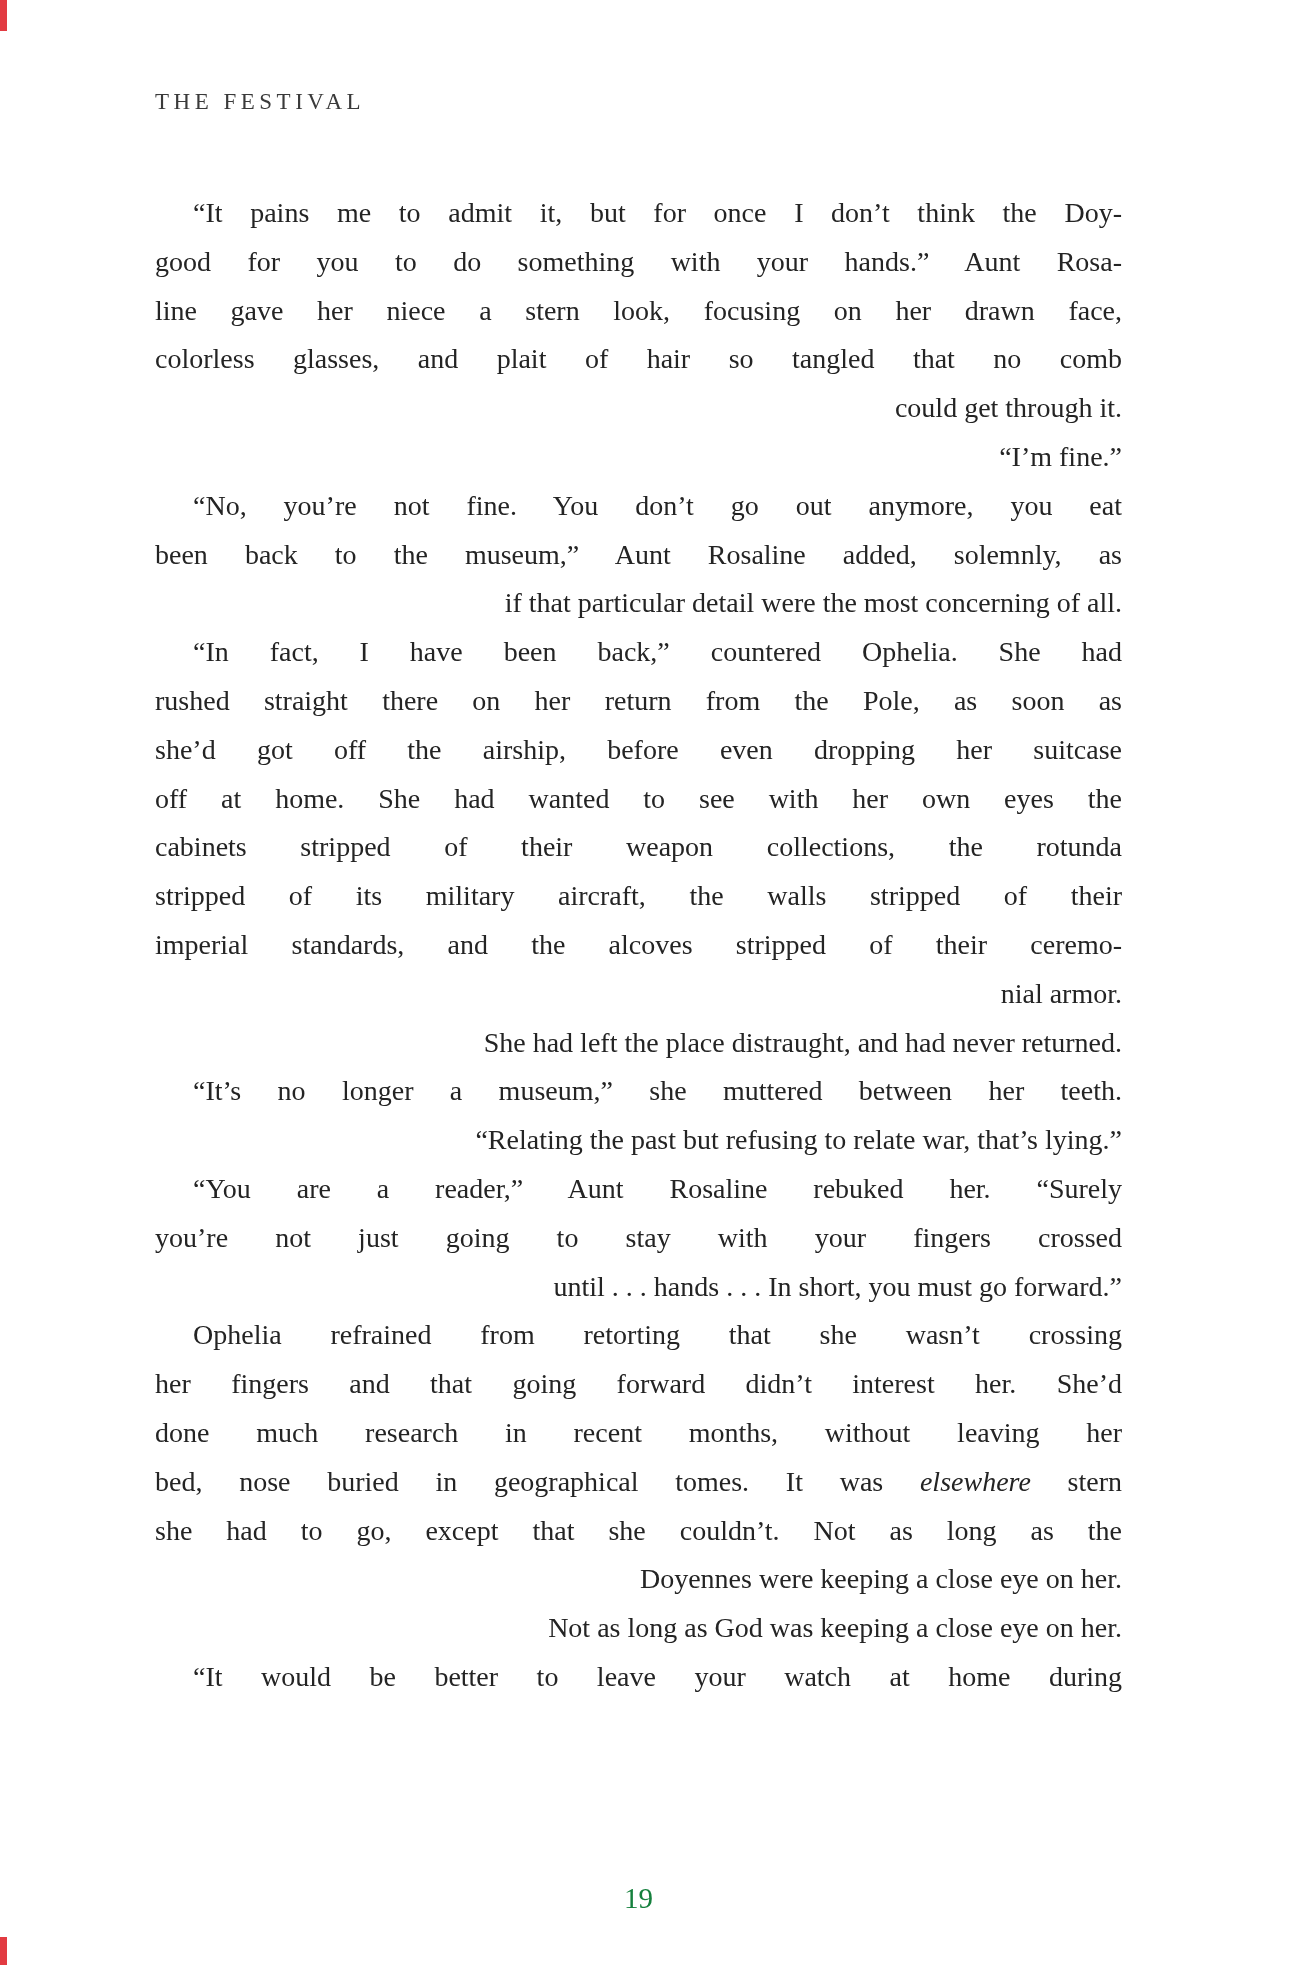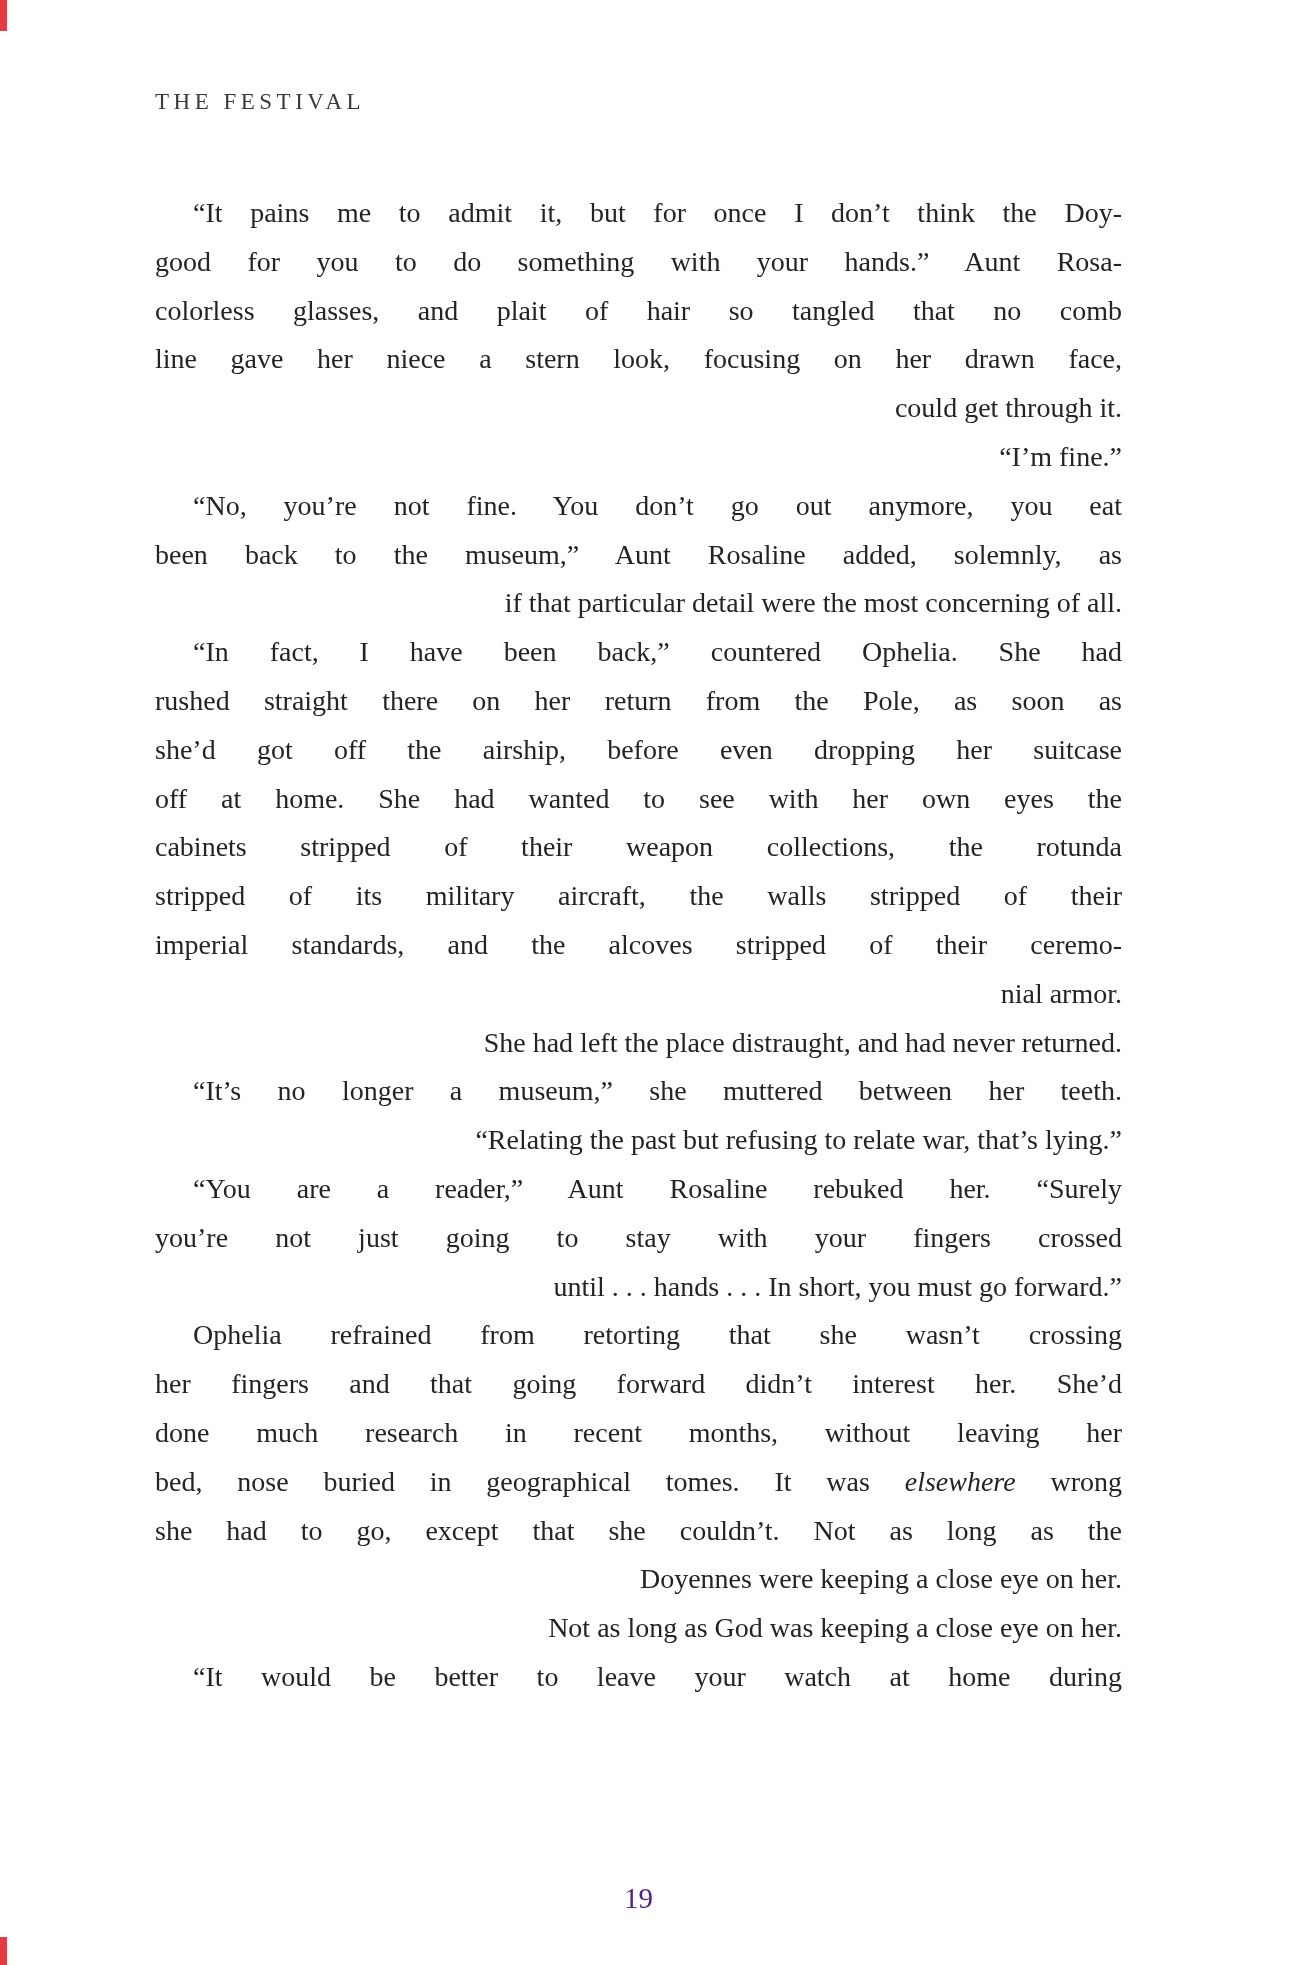--- a/index.html
+++ b/index.html
@@ -39,38 +39,38 @@
   .line.j { text-align: justify; text-align-last: justify; }
   .line.l { text-align: right; }
   .line.in { text-indent: 38px; }
   .line em { font-style: italic; }
 
   .folio {
     position: absolute;
     left: 155px; width: 967px; top: 1884px;
     text-align: center;
     font-size: 29px;
-    color: #4c1d95;
+    color: #15803d;
     line-height: 1;
   }
 </style>
 </head>
 <body style="background: rgb(255, 255, 255);">
 
 <div class="page">
   <div class="edge-mark top" style="background: rgb(226, 59, 66);"></div>
   <div class="edge-mark bottom" style="background: rgb(226, 59, 66);"></div>
 
   <div class="running-head" style="color: rgb(58, 58, 58);">THE FESTIVAL</div>
 
   <div class="body-text" style="color: rgb(36, 36, 36);">
       <div class="line j in">“It pains me to admit it, but for once I don’t think the Doy-</div>
       <div class="line j">good for you to do something with your hands.” Aunt Rosa-</div>
+      <div class="line j">line gave her niece a stern look, focusing on her drawn face,</div>
       <div class="line j">colorless glasses, and plait of hair so tangled that no comb</div>
-      <div class="line j">line gave her niece a stern look, focusing on her drawn face,</div>
       <div class="line l">could get through it.</div>
       <div class="line l in">“I’m fine.”</div>
       <div class="line j in">“No, you’re not fine. You don’t go out anymore, you eat</div>
       <div class="line j">been back to the museum,” Aunt Rosaline added, solemnly, as</div>
       <div class="line l">if that particular detail were the most concerning of all.</div>
       <div class="line j in">“In fact, I have been back,” countered Ophelia. She had</div>
       <div class="line j">rushed straight there on her return from the Pole, as soon as</div>
       <div class="line j">she’d got off the airship, before even dropping her suitcase</div>
       <div class="line j">off at home. She had wanted to see with her own eyes the</div>
       <div class="line j">cabinets stripped of their weapon collections, the rotunda</div>
@@ -79,21 +79,21 @@
       <div class="line l">nial armor.</div>
       <div class="line l in">She had left the place distraught, and had never returned.</div>
       <div class="line j in">“It’s no longer a museum,” she muttered between her teeth.</div>
       <div class="line l">“Relating the past but refusing to relate war, that’s lying.”</div>
       <div class="line j in">“You are a reader,” Aunt Rosaline rebuked her. “Surely</div>
       <div class="line j">you’re not just going to stay with your fingers crossed</div>
       <div class="line l">until . . . hands . . . In short, you must go forward.”</div>
       <div class="line j in">Ophelia refrained from retorting that she wasn’t crossing</div>
       <div class="line j">her fingers and that going forward didn’t interest her. She’d</div>
       <div class="line j">done much research in recent months, without leaving her</div>
-      <div class="line j"><span>bed, nose buried in geographical tomes. It was </span><em>elsewhere</em><span> wrong</span></div>
+      <div class="line j"><span>bed, nose buried in geographical tomes. It was </span><em>elsewhere</em><span> stern</span></div>
       <div class="line j">she had to go, except that she couldn’t. Not as long as the</div>
       <div class="line l">Doyennes were keeping a close eye on her.</div>
       <div class="line l in">Not as long as God was keeping a close eye on her.</div>
       <div class="line j in">“It would be better to leave your watch at home during</div>
     </div>
 
   <div class="folio">19</div>
 </div>
 
 </body></html>

